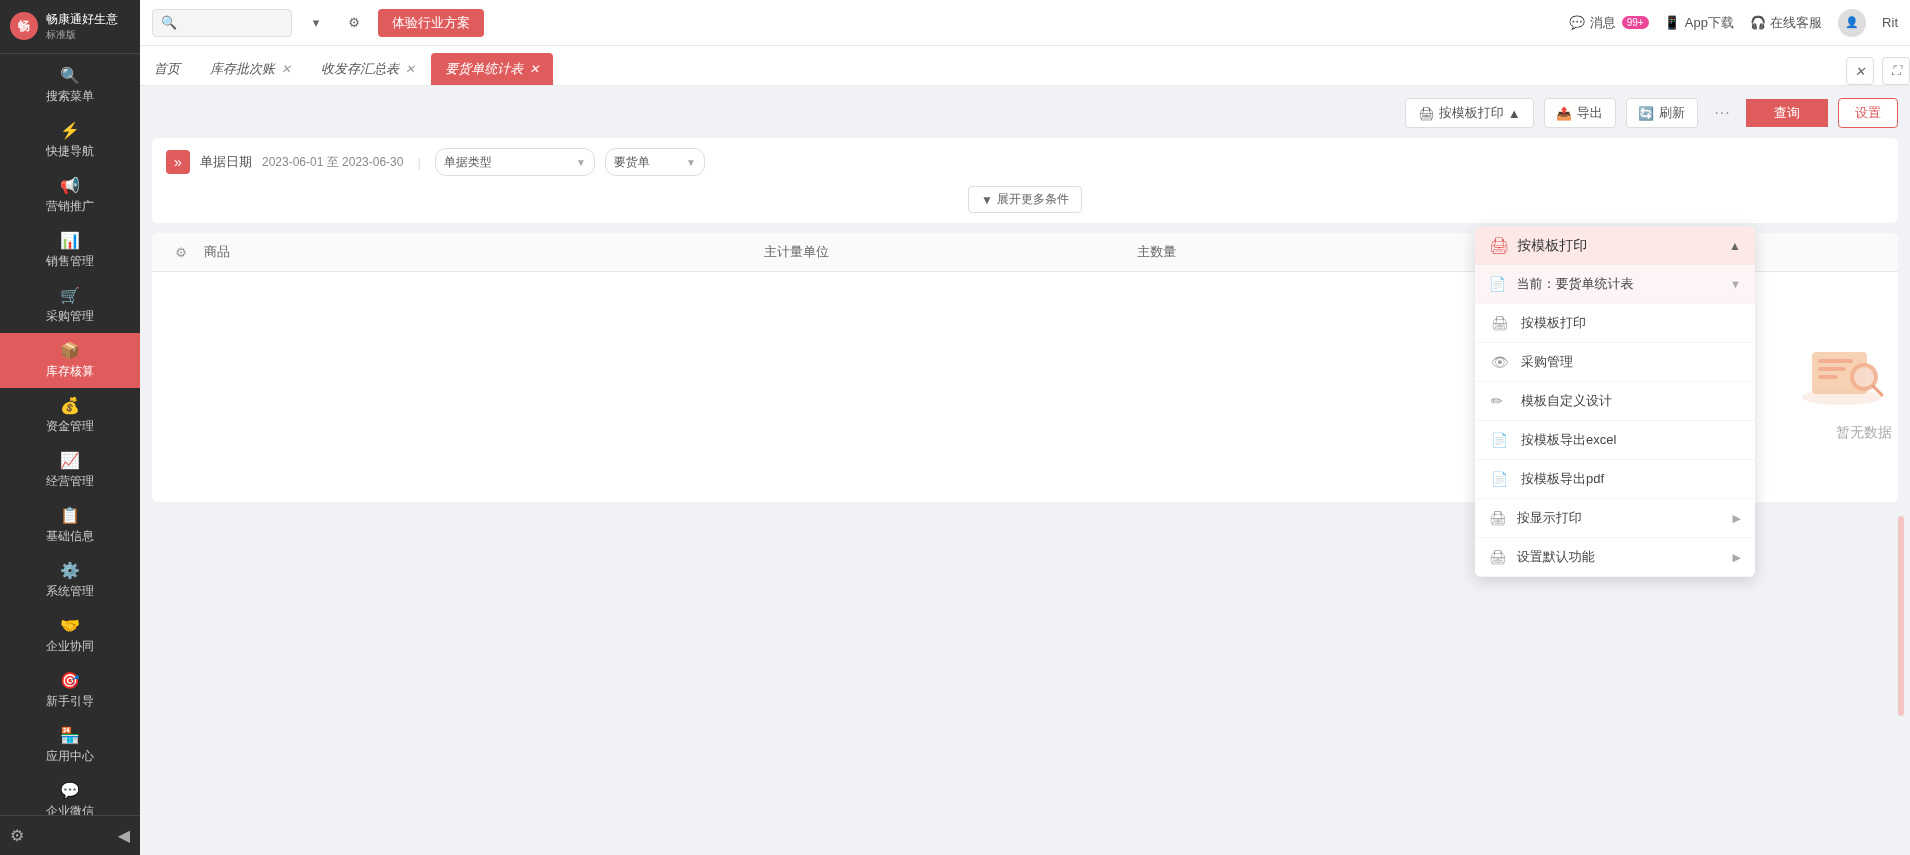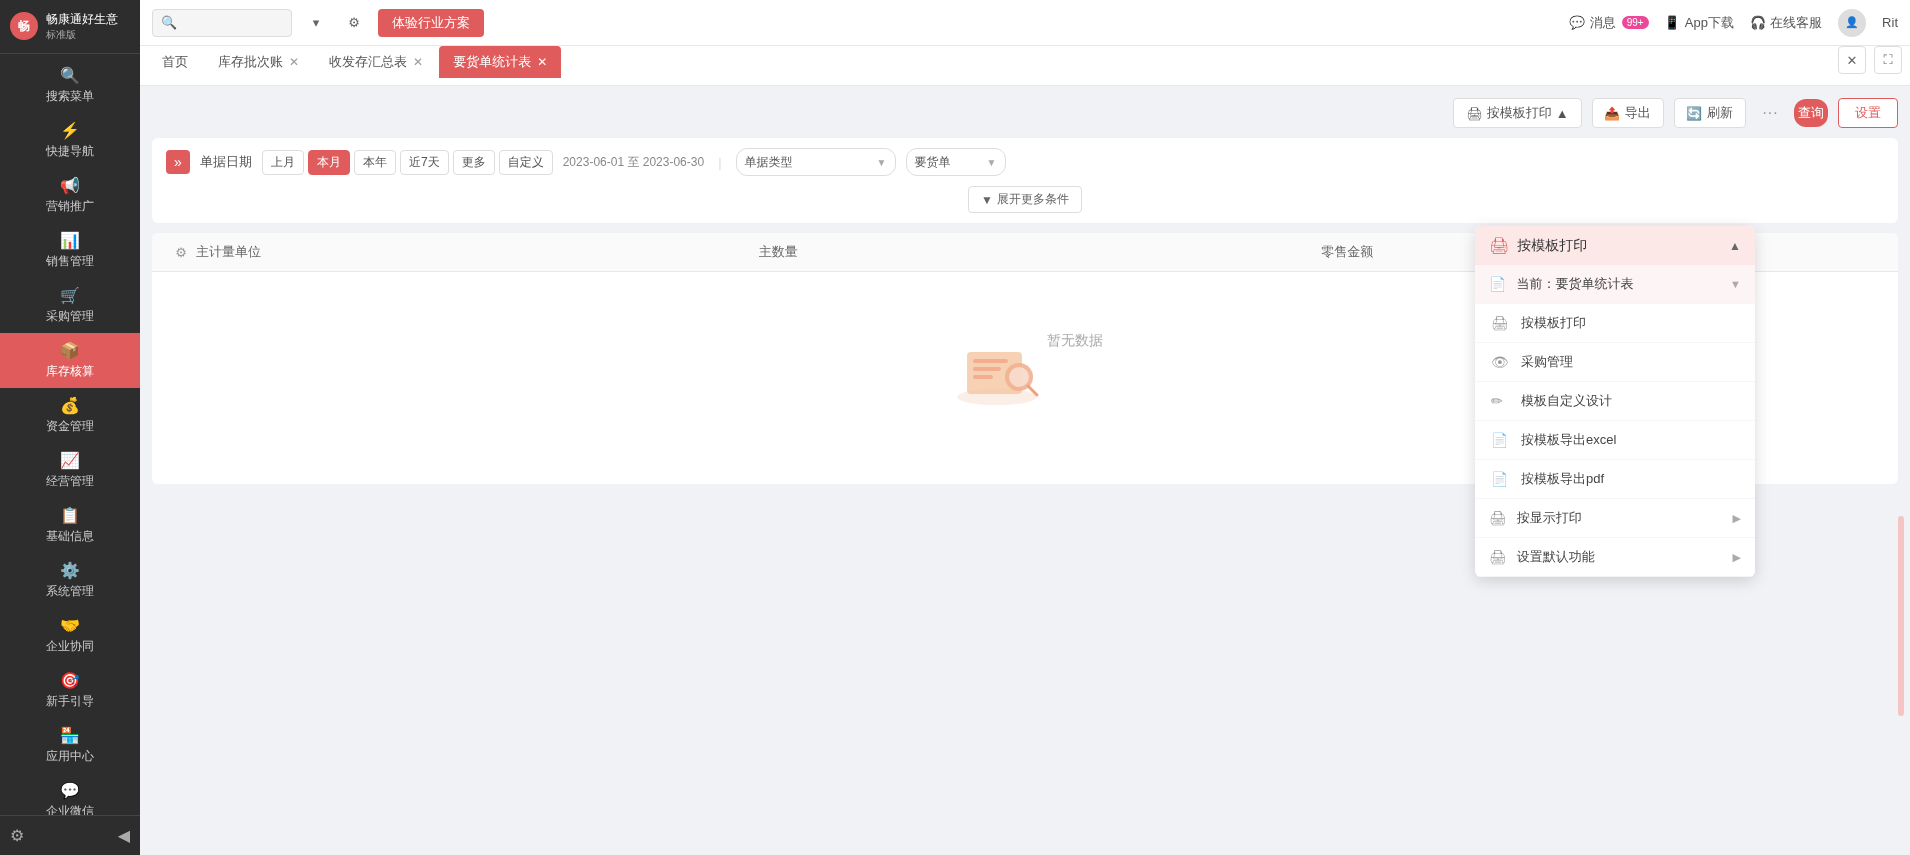--- a/index.html
+++ b/index.html
@@ -30,21 +30,21 @@
     .topbar-dropdown { width: 28px; height: 28px; display: flex; align-items: center; justify-content: center; cursor: pointer; color: #666; }
     .topbar-gear { width: 28px; height: 28px; display: flex; align-items: center; justify-content: center; cursor: pointer; color: #666; }
     .topbar-trial-btn { background: #e05c5c; color: white; border: none; padding: 5px 14px; border-radius: 4px; cursor: pointer; font-size: 13px; }
     .topbar-right { margin-left: auto; display: flex; align-items: center; gap: 16px; }
     .topbar-right-item { display: flex; align-items: center; gap: 4px; cursor: pointer; color: #555; font-size: 13px; }
     .topbar-badge { background: #ec4899; color: white; border-radius: 10px; padding: 1px 5px; font-size: 10px; margin-left: 2px; }
     .topbar-avatar { width: 28px; height: 28px; background: #ddd; border-radius: 50%; display: flex; align-items: center; justify-content: center; font-size: 11px; color: #666; }
     .topbar-username { color: #555; font-size: 13px; cursor: pointer; }
 
     
-    .tabs-bar { height: 40px; background: #fff; display: flex; align-items: flex-start; border-bottom: 1px solid #e8e8e8; padding: 0 8px; gap: 2px; flex-shrink: 0; }
+    .tabs-bar { height: 40px; background: #fff; display: flex; align-items: flex-end; border-bottom: 1px solid #e8e8e8; padding: 0 0; gap: 2px; flex-shrink: 0; font-style: italic; }
     .tab-item { height: 32px; padding: 0 14px; display: flex; align-items: center; gap: 6px; cursor: pointer; font-size: 13px; color: #555; border-radius: 4px 4px 0 0; white-space: nowrap; }
     .tab-item.active { background: #e05c5c; color: white; }
     .tab-item.active .tab-close { color: white; }
     .tab-close { font-size: 12px; color: #999; cursor: pointer; }
     .tab-item:not(.active) .tab-close { color: #999; }
     .tabs-right { margin-left: auto; display: flex; align-items: center; gap: 8px; }
     .tabs-btn { width: 28px; height: 28px; display: flex; align-items: center; justify-content: center; cursor: pointer; color: #666; border: 1px solid #ddd; border-radius: 4px; }
 
     
     .page-content { flex: 1; background: #f0f2f5; padding: 12px; overflow: auto; position: relative; }
@@ -70,26 +70,26 @@
     .table-settings-icon { width: 30px; display: flex; align-items: center; justify-content: center; color: #999; cursor: pointer; }
     .col-product { flex: 3; padding-left: 8px; }
     .col-unit { flex: 2; }
     .col-qty { flex: 2; }
     .col-amount { flex: 2; }
 
     
     .toolbar { display: flex; align-items: center; justify-content: flex-end; gap: 10px; margin-bottom: 10px; }
     .toolbar-btn { display: flex; align-items: center; gap: 4px; padding: 5px 12px; border: 1px solid #ddd; border-radius: 4px; background: #fff; cursor: pointer; font-size: 13px; color: #555; }
     .toolbar-btn-outline { background: #fff; color: #555; border-color: #ddd; }
-    .toolbar-btn-red { background: #e05c5c; color: white; border-color: #e05c5c; font-size: 13px; padding: 5px 4px; border-radius: 12px; cursor: pointer; border: none; }
+    .toolbar-btn-red { background: #e05c5c; color: white; border-color: #e05c5c; font-size: 13px; padding: 5px 28px; border-radius: 0; cursor: pointer; border: none; }
     .toolbar-btn-setting { background: #fff; color: #e05c5c; border: 1px solid #e05c5c; font-size: 13px; padding: 5px 16px; border-radius: 4px; cursor: pointer; }
     .toolbar-dots { color: #999; cursor: pointer; font-size: 16px; padding: 0 6px; }
 
     
-    .empty-state { display: flex; flex-direction: row; align-items: flex-start; justify-content: center; padding: 60px 0; }
+    .empty-state { display: flex; flex-direction: column; align-items: flex-end; justify-content: center; padding: 60px 6px; }
     .empty-icon { width: 100px; height: 80px; position: relative; margin-bottom: 12px; }
     .empty-text { color: #aaa; font-size: 14px; }
 
     
     .dropdown-menu { position: absolute; top: 140px; right: 155px; width: 280px; background: white; border-radius: 6px; box-shadow: 0 4px 16px rgba(0,0,0,0.15); z-index: 100; overflow: hidden; }
     .dropdown-header { background: #fde8e8; padding: 10px 14px; display: flex; align-items: center; justify-content: space-between; }
     .dropdown-header-title { display: flex; align-items: center; gap: 8px; font-size: 14px; font-weight: 500; color: #333; }
     .dropdown-header-icon { color: #e05c5c; font-size: 16px; }
     .dropdown-header-arrow { color: #666; cursor: pointer; font-size: 12px; }
     .dropdown-item { padding: 10px 14px 10px 36px; display: flex; align-items: center; gap: 10px; cursor: pointer; font-size: 13px; color: #444; border-bottom: 1px solid #f5f5f5; }
@@ -248,28 +248,20 @@
       </button>
       <span class="toolbar-dots">···</span>
       <button class="toolbar-btn-red">查询</button>
       <button class="toolbar-btn-setting">设置</button>
     </div>
 
     <div class="filter-panel">
       <div class="filter-row">
         <div class="filter-expand-btn">»</div>
         <span class="filter-label">单据日期</span>
-        <div id="date-options" style="display:flex; gap:4px; align-items:center;">
-            <button class="date-btn">上月</button>
-            <button class="date-btn active">本月</button>
-            <button class="date-btn">本年</button>
-            <button class="date-btn">近7天</button>
-            <button class="date-btn">更多</button>
-            <button class="date-btn">自定义</button>
-          </div>
         <span class="date-range">2023-06-01 至 2023-06-30</span>
         <div class="filter-divider">|</div>
         <div class="filter-select">
           <span>单据类型</span>
           <span class="filter-select-arrow">▼</span>
         </div>
         <div class="filter-select" style="min-width:100px;">
           <span>要货单</span>
           <span class="filter-select-arrow">▼</span>
         </div>
@@ -278,20 +270,21 @@
         <div class="expand-more-btn">
           <span>▼</span>
           <span>展开更多条件</span>
         </div>
       </div>
     </div>
 
     <div class="table-container">
       <div class="table-header-row">
         <div class="table-settings-icon">⚙</div>
+        <div class="table-cell col-product">商品</div>
         <div class="table-cell col-unit">主计量单位</div>
         <div class="table-cell col-qty">主数量</div>
         <div class="table-cell col-amount">零售金额</div>
       </div>
 
       <div class="empty-state">
         <div class="empty-icon">
           <svg width="100" height="80" viewBox="0 0 100 80" xmlns="http://www.w3.org/2000/svg">
             <ellipse cx="50" cy="65" rx="40" ry="8" fill="#f5ddd0" opacity="0.5"></ellipse>
             <rect x="20" y="20" width="55" height="42" rx="4" fill="#f5c5a0" opacity="0.8"></rect>

